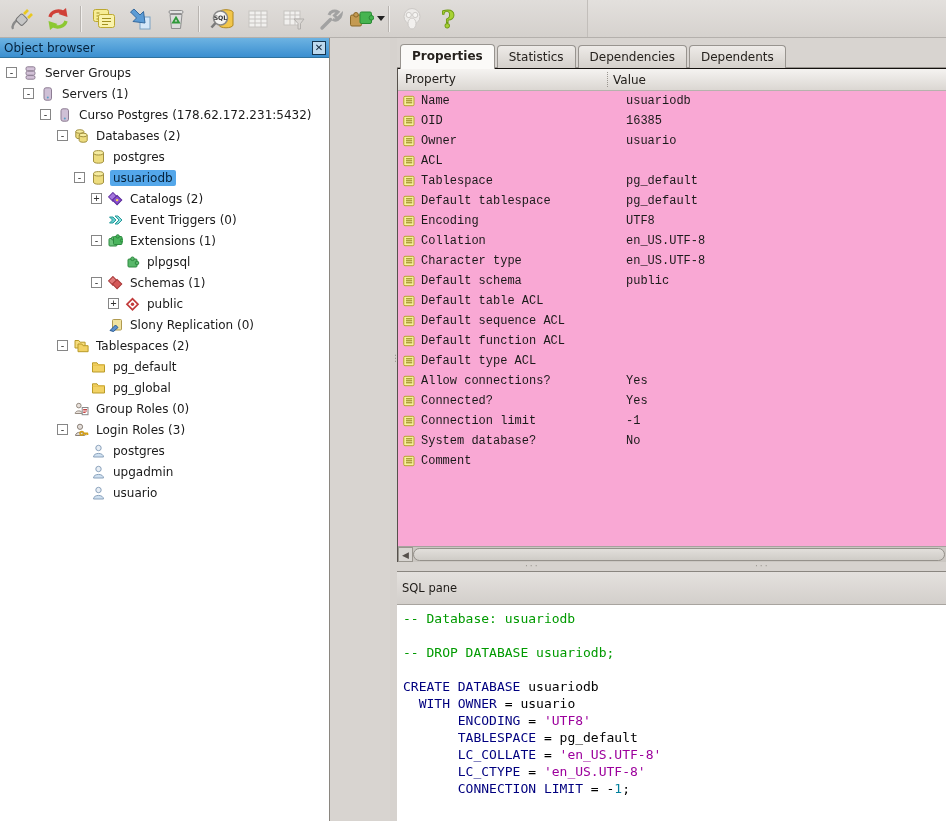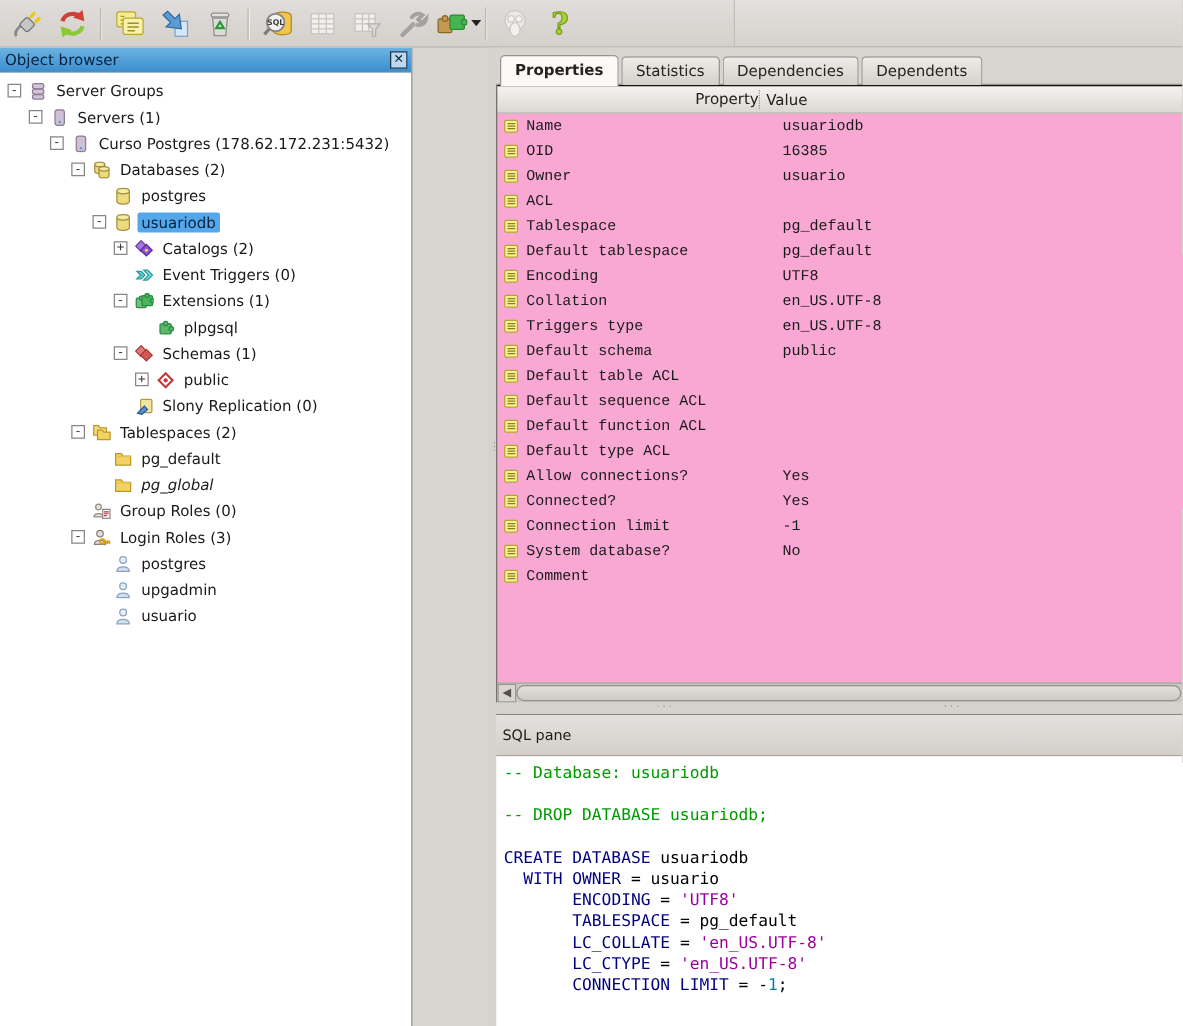--- a/index.html
+++ b/index.html
@@ -39,21 +39,21 @@
   .rightside{position:absolute;left:397px;top:38px;width:549px;height:783px;background:#d8d4d0;}
   .splitterv{position:absolute;left:390px;top:38px;width:7px;height:783px;background:#d6d2ce;}
   .splitterv .grip{position:absolute;left:1px;top:318px;color:#9a968f;font-size:9px;line-height:5px;}
 
   .tabstrip{height:30px;display:flex;align-items:flex-end;padding-left:3px;position:relative;}
   .tabstrip:after{content:"";position:absolute;left:0;right:0;bottom:0;height:1px;background:#98948f;}
   .tab{position:relative;background:linear-gradient(#eeebe8,#d4d0cb);border:1px solid #98948f;border-bottom:none;
     border-radius:4px 4px 0 0;padding:4px 11px 4px 11px;font-size:12px;color:#26221e;margin-right:2px;z-index:1;}
   .tab.active{background:#fbfaf8;font-weight:bold;z-index:3;padding-bottom:6px;margin-bottom:-1px;}
 
-  .proplist{border-left:1px solid #55504b;box-sizing:border-box;text-align:right;}
+  .proplist{border-left:1px solid #55504b;box-sizing:border-box;}
   .grid-header{display:flex;align-items:center;height:23px;border-top:1px solid #14110e;
     background:linear-gradient(#f5f3f1,#dbd7d2);border-bottom:1px solid #b6b2ad;font-size:12px;color:#23201c;box-sizing:border-box;}
   .gh-prop{width:210px;padding-left:7px;box-sizing:border-box;border-right:1px dotted #9a968f;height:15px;line-height:15px;}
   .gh-val{padding-left:5px;}
   .grid-body{background:#f9a8d4;height:455px;overflow:hidden;font-family:Liberation Mono, monospace;}
   .prow{height:20px;display:flex;align-items:center;font-size:12px;color:#1a1a1a;}
   .pcell1{width:210px;display:flex;align-items:center;flex:none;}
   .pic{margin:0 6px 0 5px;flex:none;}
   .pic svg{display:block;}
   .pcell2{padding-left:18px;}
@@ -358,21 +358,21 @@
         <div class="trow" style="padding-left: 74px;">
           <span class="texp none"></span>
           <span class="tico">
             <svg xmlns="http://www.w3.org/2000/svg" width="15" height="14" viewBox="0 0 15 14">
               <path d="M1.5 2.8 h4.5 l1.5 2 h6 v7.2 h-12 Z" fill="#f2d264" stroke="#b99a28"></path>
               <path d="M1.5 5.2 h12" stroke="#e8c04a"></path>
             </svg>
           </span>
           <span class="tlabel">pg_default</span>
         </div>
-        <div class="trow" style="padding-left: 74px; font-style: italic;">
+        <div class="trow" style="padding-left: 74px;">
           <span class="texp none"></span>
           <span class="tico">
             <svg xmlns="http://www.w3.org/2000/svg" width="15" height="14" viewBox="0 0 15 14">
               <path d="M1.5 2.8 h4.5 l1.5 2 h6 v7.2 h-12 Z" fill="#f2d264" stroke="#b99a28"></path>
               <path d="M1.5 5.2 h12" stroke="#e8c04a"></path>
             </svg>
           </span>
           <span class="tlabel">pg_global</span>
         </div>
         <div class="trow" style="padding-left: 57px;">
@@ -547,21 +547,21 @@
             <span class="pcell2">en_US.UTF-8</span>
           </div>
           <div class="prow">
             <span class="pcell1">
               <span class="pic">
                 <svg xmlns="http://www.w3.org/2000/svg" width="12" height="12" viewBox="0 0 12 12">
                   <rect x="0.8" y="1.3" width="10.2" height="9.4" rx="1.2" fill="#f7f09a" stroke="#b5a42c"></rect>
                   <path d="M3 3.8 h6.2 M3 5.8 h6.2 M3 7.8 h6.2" stroke="#8f7f14"></path>
                 </svg>
               </span>
-              <span>Triggers type</span>
+              <span>Character type</span>
             </span>
             <span class="pcell2">en_US.UTF-8</span>
           </div>
           <div class="prow">
             <span class="pcell1">
               <span class="pic">
                 <svg xmlns="http://www.w3.org/2000/svg" width="12" height="12" viewBox="0 0 12 12">
                   <rect x="0.8" y="1.3" width="10.2" height="9.4" rx="1.2" fill="#f7f09a" stroke="#b5a42c"></rect>
                   <path d="M3 3.8 h6.2 M3 5.8 h6.2 M3 7.8 h6.2" stroke="#8f7f14"></path>
                 </svg>

